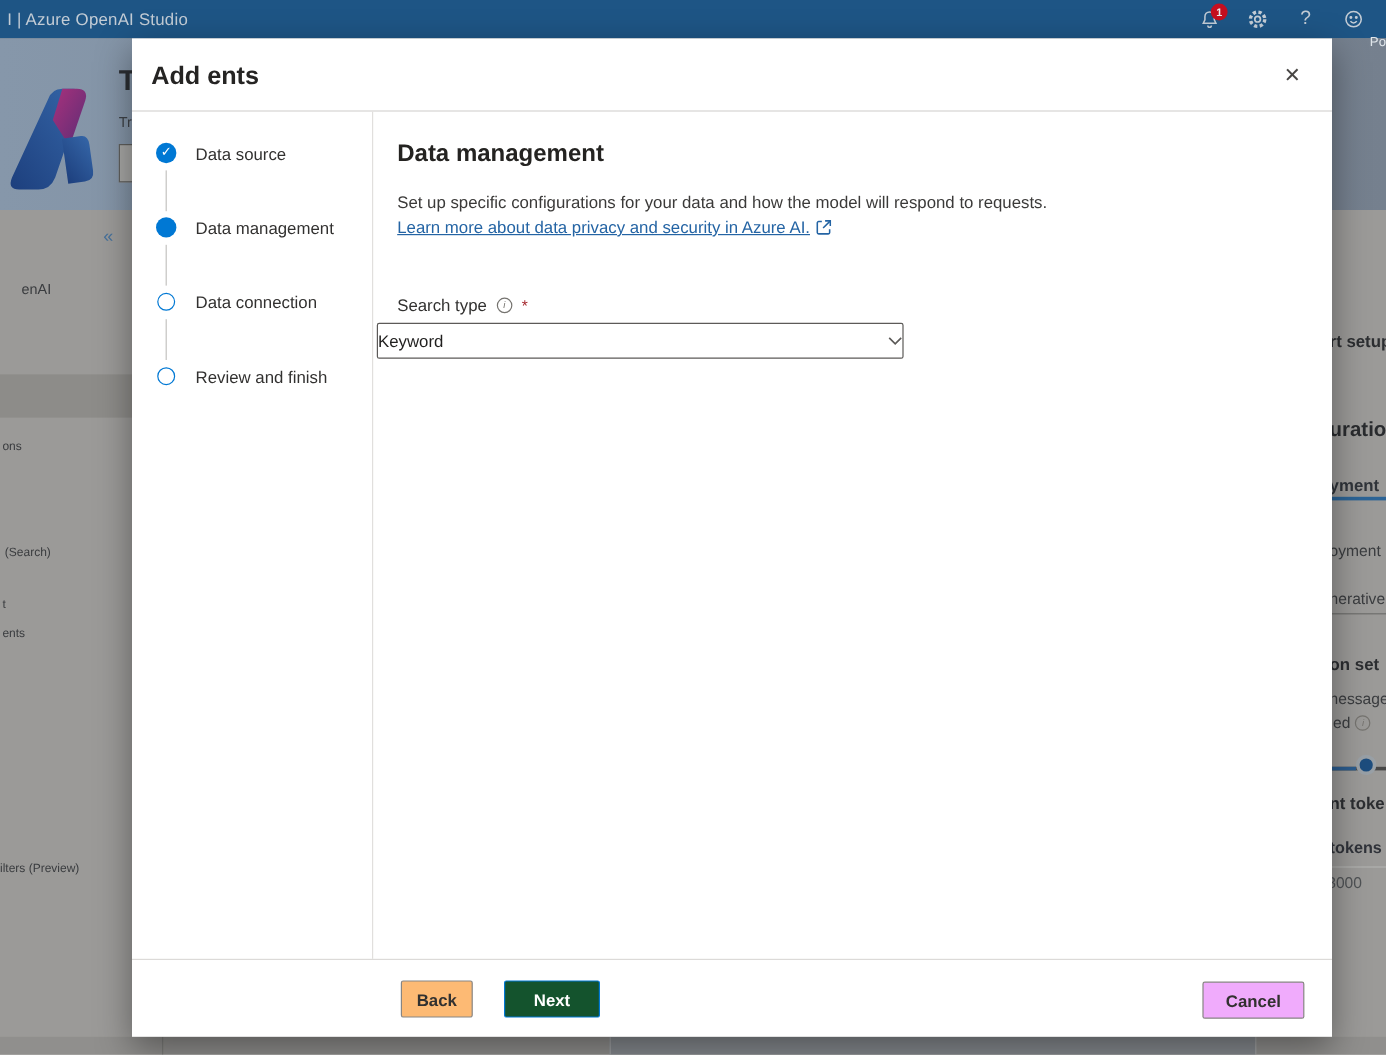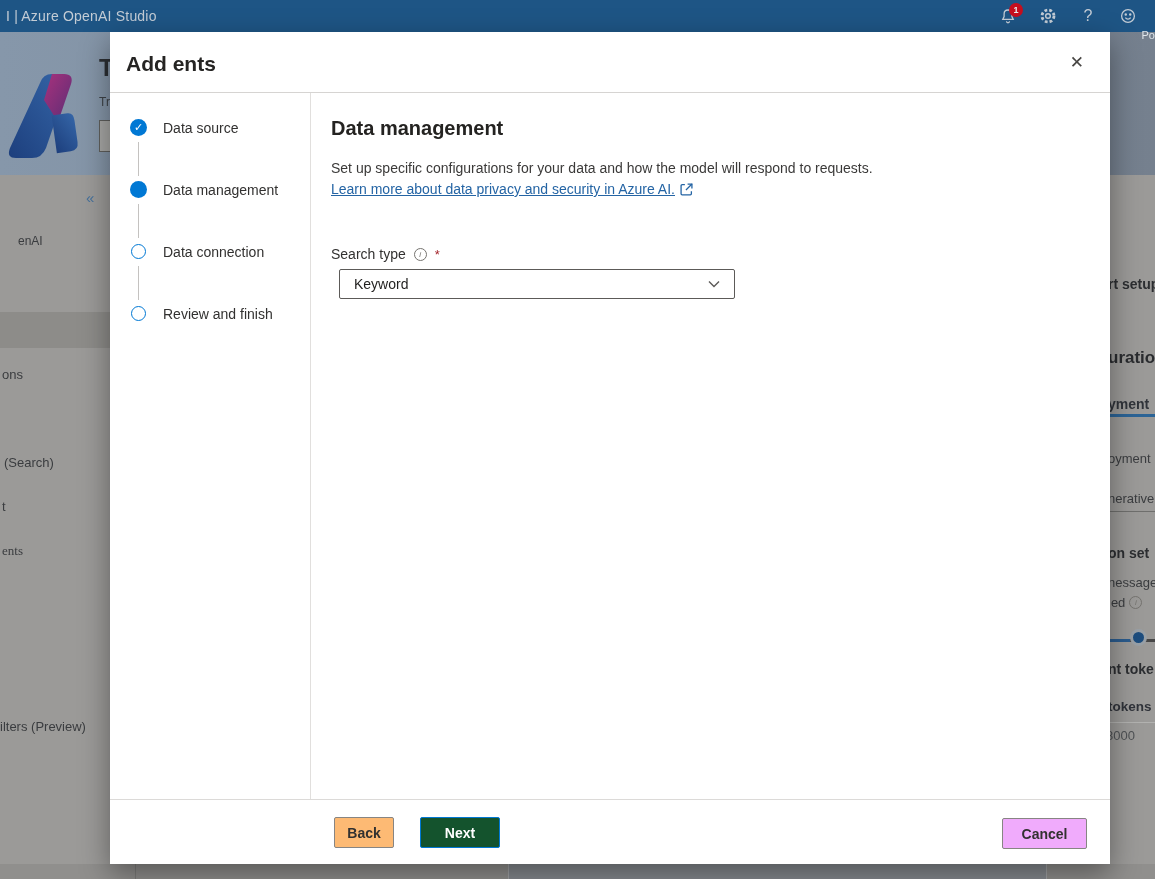--- a/index.html
+++ b/index.html
@@ -25,26 +25,26 @@
             background:linear-gradient(90deg,#8697aa,#75808e); }
   .logo { position:absolute; left:6px; top:38px; }
   .pg-title { position:absolute; left:99px; top:22px; font-size:24px; font-weight:bold; color:#2c2f33; }
   .pg-sub { position:absolute; left:99px; top:63px; font-size:12px; color:#3e4247; }
   .pg-input { position:absolute; left:99px; top:88px; width:40px; height:32px;
               background:#a7a7a5; border:1px solid #5f5f5d; }
 
   .content-bg { position:absolute; left:0; top:175px; width:1155px; height:704px; background:#9b9a98; }
   .collapse { position:absolute; left:86px; top:14px; color:#46719c; font-size:15px; }
   .sb-sel { position:absolute; left:0; top:137px; width:135px; height:36px; background:#8d8c89; }
-  .sb-frag { position:absolute; font-size:13px; color:#3a3c3f; white-space:nowrap; }
+  .sb-frag { position:absolute; font-size:10px; color:#3a3c3f; white-space:nowrap; }
   .sb-f0 { left:18px; top:59px; font-size:12px; }
   .sb-f1 { left:2px;  top:192px; }
   .sb-f2 { left:4px;  top:280px; }
   .sb-f3 { left:2px;  top:324px; }
-  .sb-f4 { left:2px;  top:368px;font-family:Liberation Serif, serif; }
+  .sb-f4 { left:2px;  top:348px; }
   .sb-f5 { left:0px;  top:544px; }
 
   .rp { position:absolute; left:1108px; white-space:nowrap; color:#3a3c3f; }
   .rp-setup   { top:101px; font-size:14px; font-weight:bold; color:#2c2e31; }
   .rp-config  { top:173px; font-size:17px; font-weight:bold; color:#2a2c2f; }
   .rp-tab     { top:221px; font-size:14px; font-weight:600; color:#30343a; }
   .rp-tabbar  { position:absolute; left:1108px; top:239px; width:47px; height:3px; background:#2c6496; }
   .rp-deplab  { top:276px; font-size:13px; }
   .rp-depval  { top:316px; font-size:13px; }
   .rp-depline { position:absolute; left:1108px; top:336px; width:47px; height:1px; background:#6f6f6d; }
@@ -92,23 +92,23 @@
 
   .m-h2 { position:absolute; left:221px; top:85px; font-size:20px; font-weight:600; color:#242321; }
   .m-desc { position:absolute; left:221px; top:128px; font-size:14px; color:#3b3a39; }
   .m-link { position:absolute; left:221px; top:149px; font-size:14px; color:#2464a4;
             text-decoration:underline; display:flex; align-items:center; gap:5px; cursor:pointer;text-align:center; }
   .m-link svg { flex:none; }
 
   .m-lblrow { position:absolute; left:221px; top:214px; display:flex; align-items:center; gap:8px; }
   .m-lbl { font-size:14px; color:#323130; }
   .m-req { color:#a4262c; font-size:13px; }
-  .m-dd { position:absolute; left:229px; top:237px; width:396px; height:30px;
+  .m-dd { position:absolute; left:204px; top:237px; width:439px; height:30px;
           border:1px solid #5c5a58; border-radius:2px; background:#fff;
-          display:flex; align-items:center; padding:0 14px; cursor:pointer; }
+          display:flex; align-items:center; padding:0 0; cursor:pointer; }
   .m-dd .val { font-size:14px; color:#201f1e; flex:1; }
 
   .btn { position:absolute; height:31px; border-radius:2px; font-size:14px; font-weight:600;
          display:flex; align-items:center; justify-content:center; cursor:pointer;
          font-family:"Liberation Sans", sans-serif; }
   .btn-back { left:224px; top:785px; width:60px; background:#fdba74; border:1px solid #878583; color:#323130; }
   .btn-next { left:310px; top:785px; width:80px; background:#14532d; border:1px solid #0078d4; color:#fff; }
   .btn-cancel { left:892px; top:786px; width:85px; background:#f0abfc; border:1px solid #878583; color:#323130; }
 </style>
 </head>

